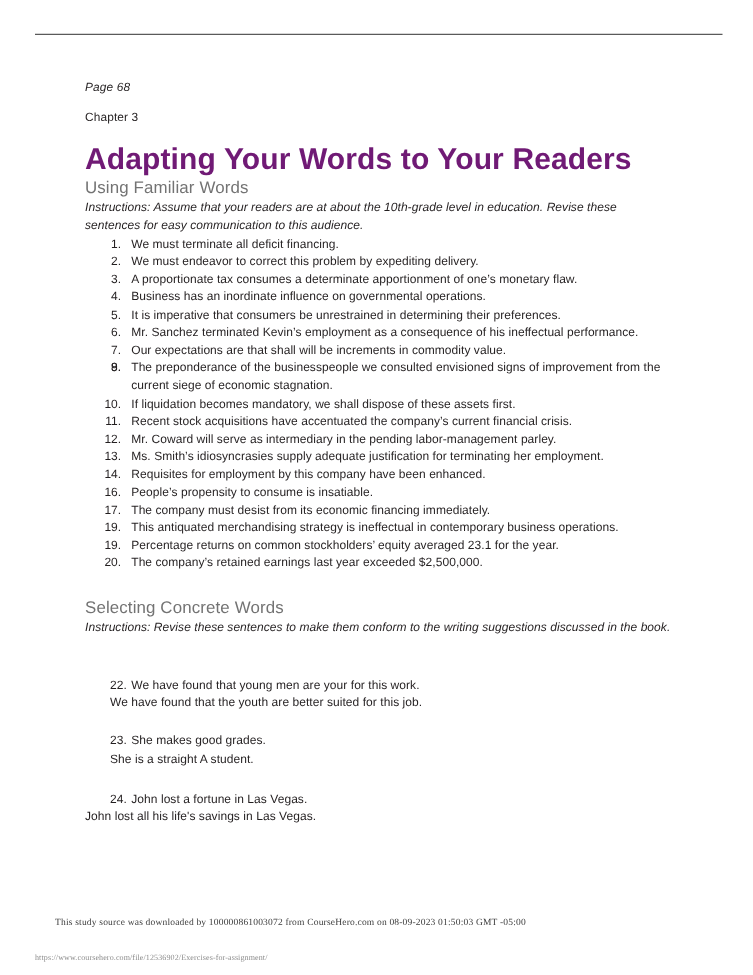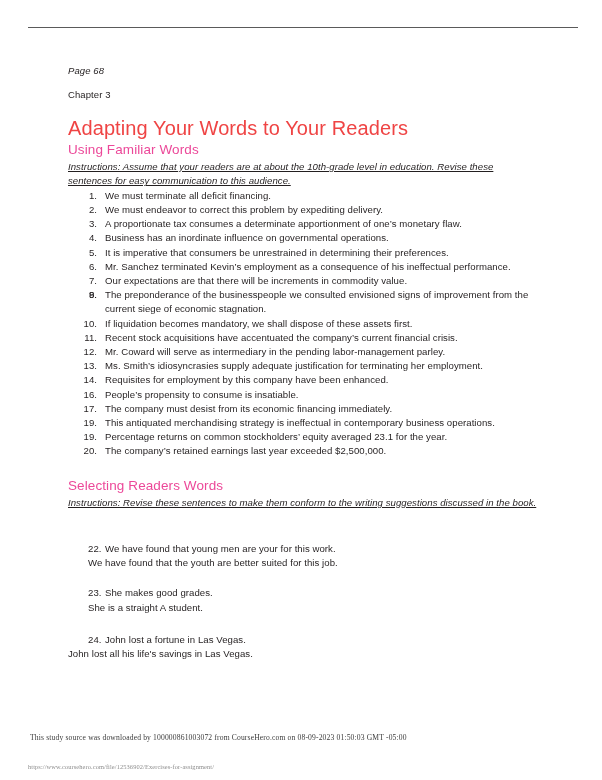--- a/index.html
+++ b/index.html
@@ -43,46 +43,45 @@
     color: #231f20;
   }
   .chapter-label {
     font-size: 9.5px;
     line-height: 13px;
     letter-spacing: .1px;
     margin: 0 0 16px 0;
     color: #231f20;
   }
   h1.doc-title {
-    font-size: 20px;
-    font-weight: 400;
+    font-size: 24px;
+    font-weight: 700;
     line-height: 22px;
-    color: #ef4444;
+    color: #701a75;
     margin: 0 0 2px 0;
     letter-spacing: .1px;
   }
   h2.section-title {
     font-size: 13.5px;
     font-weight: 400;
     line-height: 17px;
-    color: #ec4899;
+    color: #737373;
     margin: 0 0 2px 0;
     letter-spacing: .1px;
   }
   h2.section-title.spaced {
     margin-top: 18px;
   }
   p.instructions {
     font-style: italic;
     font-size: 9.6px;
     line-height: 14.4px;
     margin: 0;
     color: #231f20;
     letter-spacing: .05px;
-    text-decoration: underline;
   }
   ol.exercise-list {
     list-style: none;
     margin: 0;
     padding: 0;
   }
   ol.exercise-list li {
     position: relative;
     font-size: 9.6px;
     line-height: 14.2px;
@@ -112,21 +111,21 @@
     margin-left: -20px;
   }
   .answer-group .prompt .num {
     display: inline-block;
     min-width: 17px;
   }
   .gap-22 { margin-top: 32px; }
   .gap-23 { margin-top: 16px; }
   .footer-note {
     position: absolute;
-    left: 30px;
+    left: 44px;
     top: 733px;
     width: 550px;
     font-family: "Liberation Serif", serif;
     font-size: 7.6px;
     line-height: 10px;
     color: #3b3b3b;
     letter-spacing: .15px;
     white-space: nowrap;
   }
   .footer-url {
@@ -159,39 +158,39 @@
     <h2 class="section-title">Using Familiar Words</h2>
     <p class="instructions">Instructions: Assume that your readers are at about the 10th-grade level in education. Revise these sentences for easy communication to this audience.</p>
 
     <ol class="exercise-list list-block-1">
       <li><span class="num">1.</span><span>We must terminate all deficit financing.</span></li>
       <li><span class="num">2.</span><span>We must endeavor to correct this problem by expediting delivery.</span></li>
       <li><span class="num">3.</span><span>A proportionate tax consumes a determinate apportionment of one’s monetary flaw.</span></li>
       <li><span class="num">4.</span><span>Business has an inordinate influence on governmental operations.</span></li>
       <li><span class="num">5.</span><span>It is imperative that consumers be unrestrained in determining their preferences.</span></li>
       <li><span class="num">6.</span><span>Mr. Sanchez terminated Kevin’s employment as a consequence of his ineffectual performance.</span></li>
-      <li><span class="num">7.</span><span>Our expectations are that there will be increments in commodity value.</span></li>
+      <li><span class="num">7.</span><span>Our expectations are that shall will be increments in commodity value.</span></li>
     </ol>
 
     <ol class="exercise-list list-block-2">
       <li><span class="num">8.</span></li>
       <li><span class="num">9.</span><span>The preponderance of the businesspeople we consulted envisioned signs of improvement from the current siege of economic stagnation.</span></li>
       <li><span class="num">10.</span><span>If liquidation becomes mandatory, we shall dispose of these assets first.</span></li>
       <li><span class="num">11.</span><span>Recent stock acquisitions have accentuated the company’s current financial crisis.</span></li>
       <li><span class="num">12.</span><span>Mr. Coward will serve as intermediary in the pending labor-management parley.</span></li>
       <li><span class="num">13.</span><span>Ms. Smith’s idiosyncrasies supply adequate justification for terminating her employment.</span></li>
       <li><span class="num">14.</span><span>Requisites for employment by this company have been enhanced.</span></li>
       <li><span class="num">16.</span><span>People’s propensity to consume is insatiable.</span></li>
       <li><span class="num">17.</span><span>The company must desist from its economic financing immediately.</span></li>
       <li><span class="num">19.</span><span>This antiquated merchandising strategy is ineffectual in contemporary business operations.</span></li>
       <li><span class="num">19.</span><span>Percentage returns on common stockholders’ equity averaged 23.1 for the year.</span></li>
       <li><span class="num">20.</span><span>The company’s retained earnings last year exceeded $2,500,000.</span></li>
     </ol>
 
-    <h2 class="section-title spaced">Selecting Readers Words</h2>
+    <h2 class="section-title spaced">Selecting Concrete Words</h2>
     <p class="instructions">Instructions: Revise these sentences to make them conform to the writing suggestions discussed in the book.</p>
 
     <div class="answer-group gap-22">
       <p class="prompt"><span class="num">22.</span><span>We have found that young men are your for this work.</span></p>
       <p class="reply">We have found that the youth are better suited for this job.</p>
     </div>
 
     <div class="answer-group gap-23">
       <p class="prompt"><span class="num">23.</span><span>She makes good grades.</span></p>
       <p class="reply">She is a straight A student.</p>

